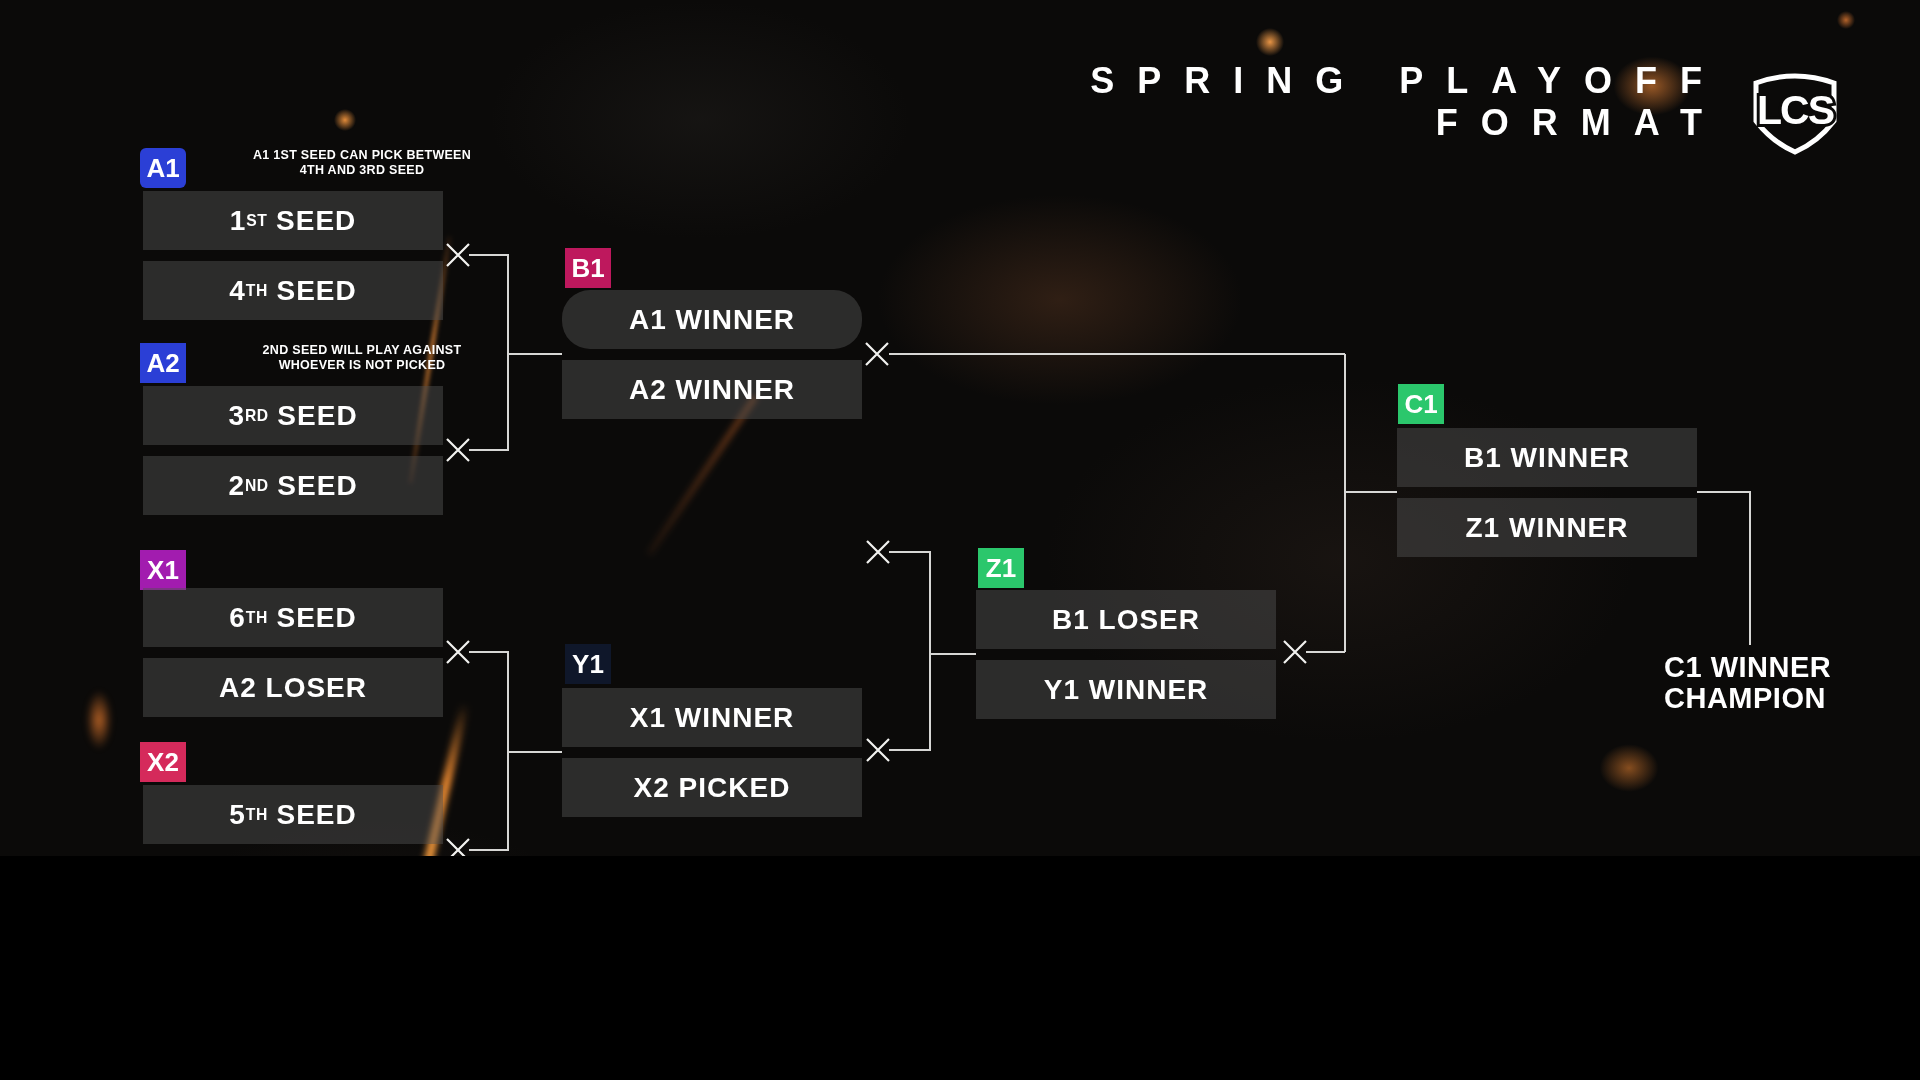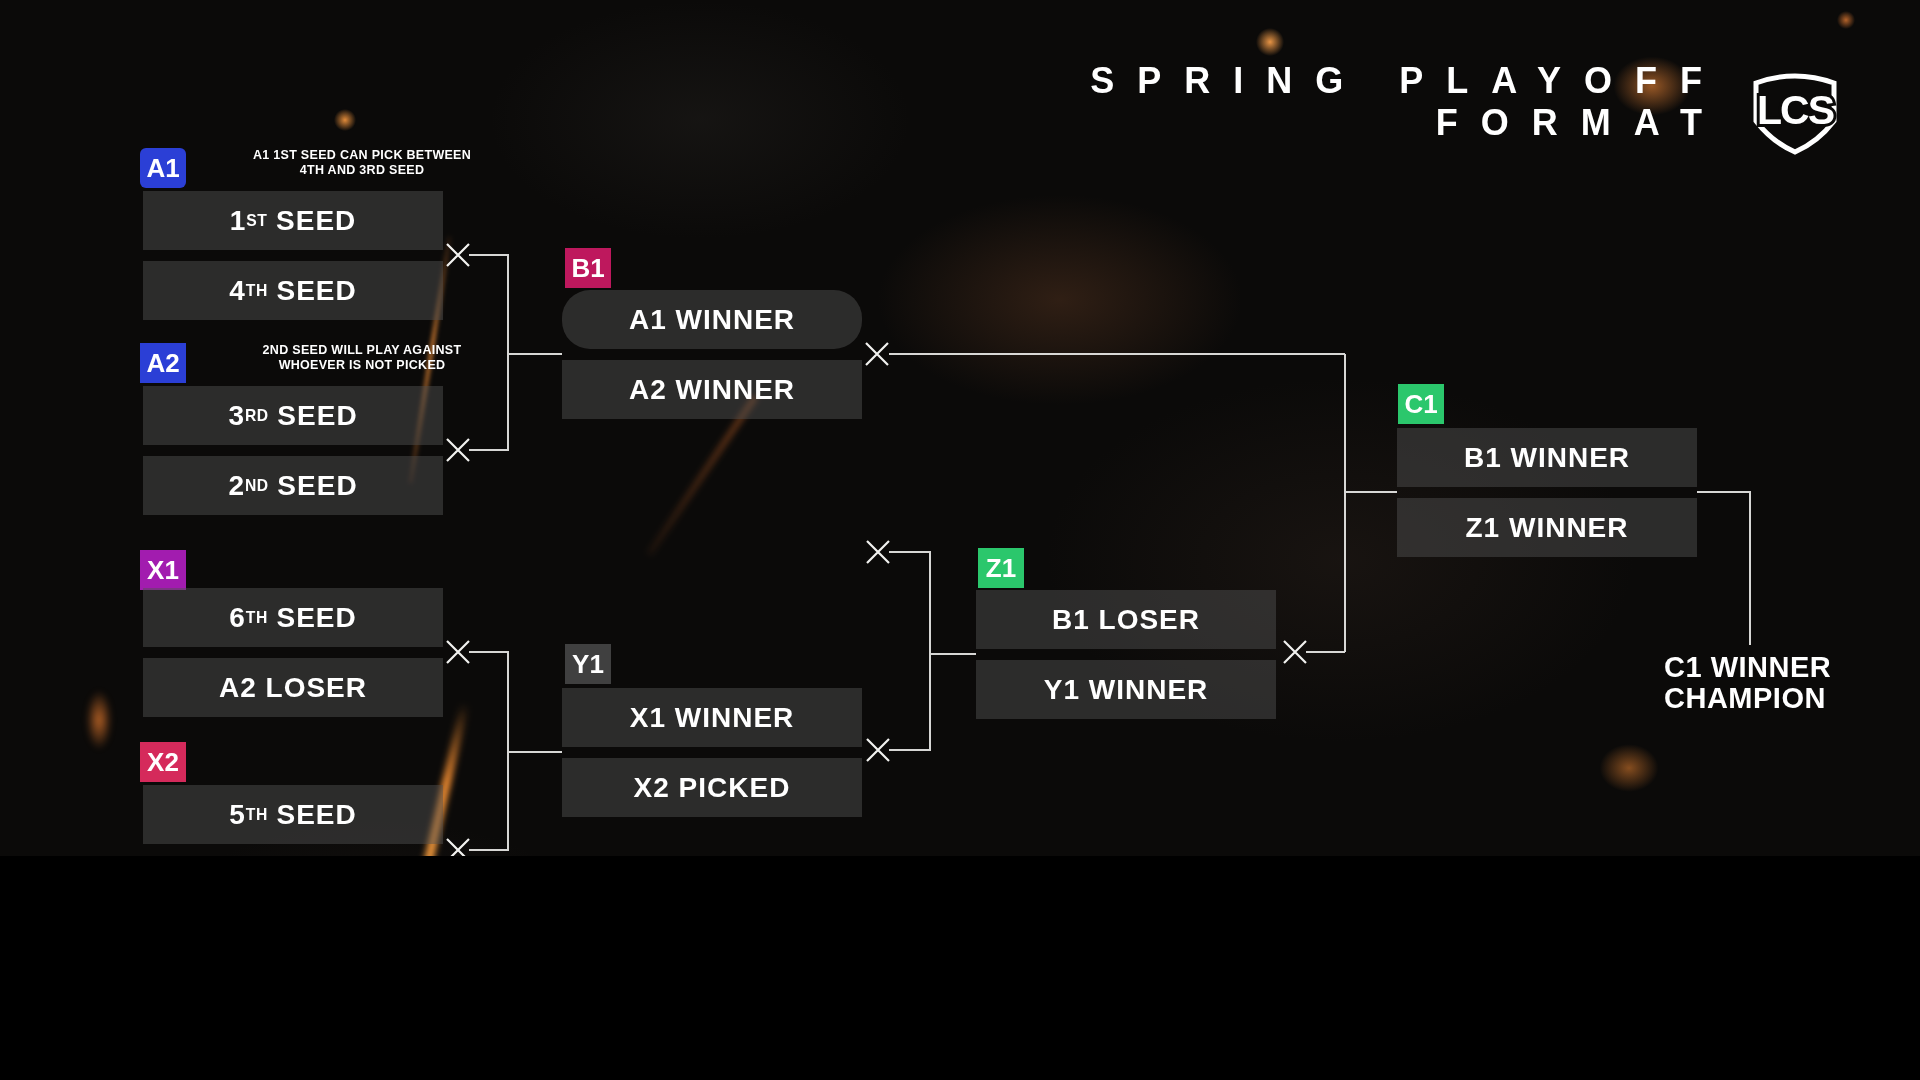--- a/index.html
+++ b/index.html
@@ -130,21 +130,21 @@
   <div class="slot" style="left:143px;top:658px;"><span>A2 LOSER</span><sup></sup><span></span></div>
 
   <div class="badge" style="left: 140px; top: 742px; background: rgb(213, 42, 91);">X2</div>
   <div class="slot" style="left:143px;top:785px;"><span>5</span><sup>TH</sup><span> SEED</span></div>
   <div class="slot" style="left:143px;top:855px;margin-top:36px;"><span>A1 LOSER</span><sup></sup><span></span></div>
 
   <div class="badge" style="left: 565px; top: 248px; background: #be185d;">B1</div>
   <div class="slot" style="left:562px;top:290px;border-radius:28px;"><span>A1 WINNER</span><sup></sup><span></span></div>
   <div class="slot" style="left:562px;top:360px;"><span>A2 WINNER</span><sup></sup><span></span></div>
 
-  <div class="badge" style="left: 565px; top: 644px; background: #404040;">Y1</div>
+  <div class="badge" style="left: 565px; top: 644px; background: #0f172a;">Y1</div>
   <div class="slot" style="left:562px;top:688px;"><span>X1 WINNER</span><sup></sup><span></span></div>
   <div class="slot" style="left:562px;top:758px;"><span>X2 PICKED</span><sup></sup><span></span></div>
 
   <div class="badge" style="left: 978px; top: 548px; background: rgb(43, 199, 108);">Z1</div>
   <div class="slot" style="left:976px;top:590px;"><span>B1 LOSER</span><sup></sup><span></span></div>
   <div class="slot" style="left:976px;top:660px;"><span>Y1 WINNER</span><sup></sup><span></span></div>
 
   <div class="badge" style="left: 1398px; top: 384px; background: rgb(43, 199, 108);">C1</div>
   <div class="slot" style="left:1397px;top:428px;"><span>B1 WINNER</span><sup></sup><span></span></div>
   <div class="slot" style="left:1397px;top:498px;"><span>Z1 WINNER</span><sup></sup><span></span></div>

